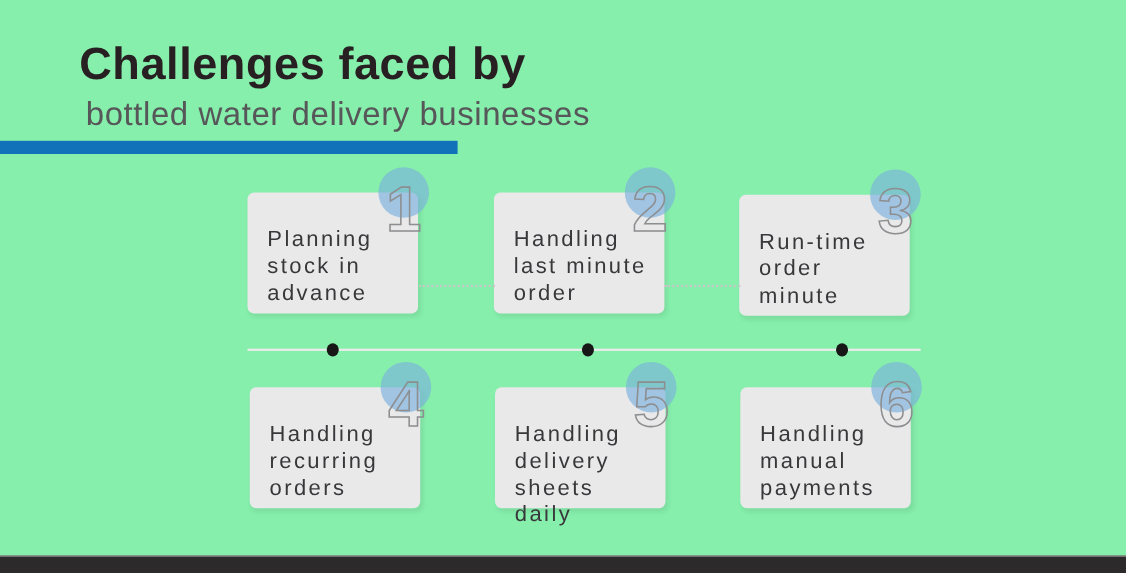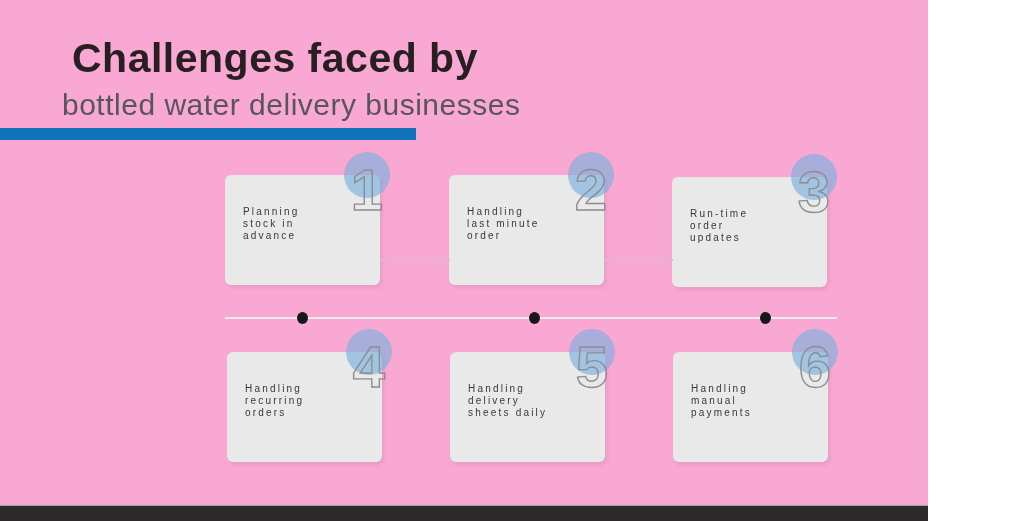--- a/index.html
+++ b/index.html
@@ -1,42 +1,42 @@
 <!DOCTYPE html>
 <html><head>
 <meta charset="utf-8">
 <style>
   html,body{margin:0;padding:0;background:#fff;}
   .page{
-    position:relative;width:928px;height:521px;background:#f9a8d4;
+    position:relative;width:1024px;height:521px;background:#86efac;
     overflow:hidden;font-family:"Liberation Sans",sans-serif;
   }
   
   .title-bold{
     position:absolute;left:72px;top:38px;font-size:41px;font-weight:800;
     color:#271f21;letter-spacing:.5px;line-height:1;
   }
   .title-light{
-    position:absolute;left:62px;top:90px;font-size:30px;font-weight:400;
+    position:absolute;left:78px;top:90px;font-size:30px;font-weight:400;
     color:#57575a;letter-spacing:.5px;line-height:1;
   }
   .accent-bar{
     position:absolute;left:0;top:128px;width:416px;height:12px;background:#1172b9;
   }
   
   .logo{position:absolute;left:845px;top:22px;width:150px;height:88px;}
   .logo svg{position:absolute;left:0;top:0;}
   
   .card{
     position:absolute;width:155px;height:110px;background:#e9e9ea;
     border-radius:6px;box-shadow:2px 3px 5px rgba(0,0,0,0.08);
   }
   .card-label{
     position:absolute;left:18px;top:31px;width:128px;
-    font-size:10px;line-height:1.22;letter-spacing:2.2px;
+    font-size:20px;line-height:1.22;letter-spacing:2.2px;
     color:#38383a;font-weight:500;white-space:pre-line;
   }
   .num-circle{
     position:absolute;left:119px;top:-23px;width:46px;height:46px;border-radius:50%;
     background:rgba(122,176,220,0.65);
   }
   .num-svg{position:absolute;left:110px;top:-15px;overflow:visible;}
   .num-svg text{
     font-family:"Liberation Sans",sans-serif;font-size:58px;font-weight:bold;
     fill:none;stroke:#8d8e90;stroke-width:1.4px;
@@ -82,21 +82,21 @@
 order</div>
   </div>
 
   <div class="card" style="left:672px;top:177px;">
     <div class="num-circle"></div>
     <svg class="num-svg" width="64" height="70" viewBox="0 0 64 70">
       <text x="32" y="50" text-anchor="middle">3</text>
     </svg>
     <div class="card-label">Run-time
 order
-updates</div>
+minute</div>
   </div>
 
   <div class="dotted-connector" style="left:381px;"></div>
   <div class="dotted-connector" style="left:604px;"></div>
 
   <div class="timeline-line"></div>
   <div class="timeline-dot" style="left:297px;"></div>
   <div class="timeline-dot" style="left:529px;"></div>
   <div class="timeline-dot" style="left:760px;"></div>
 

